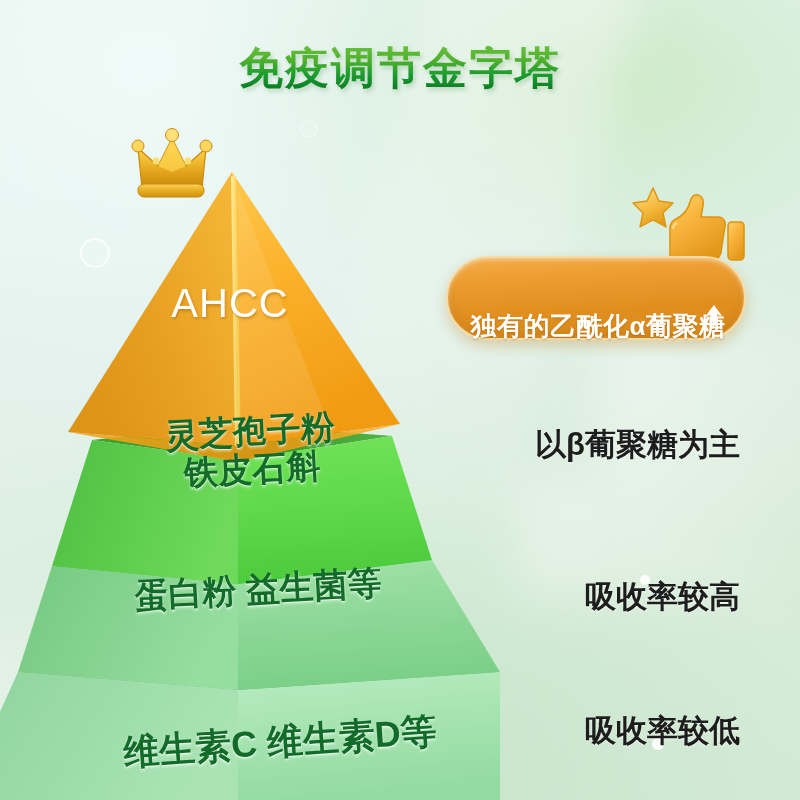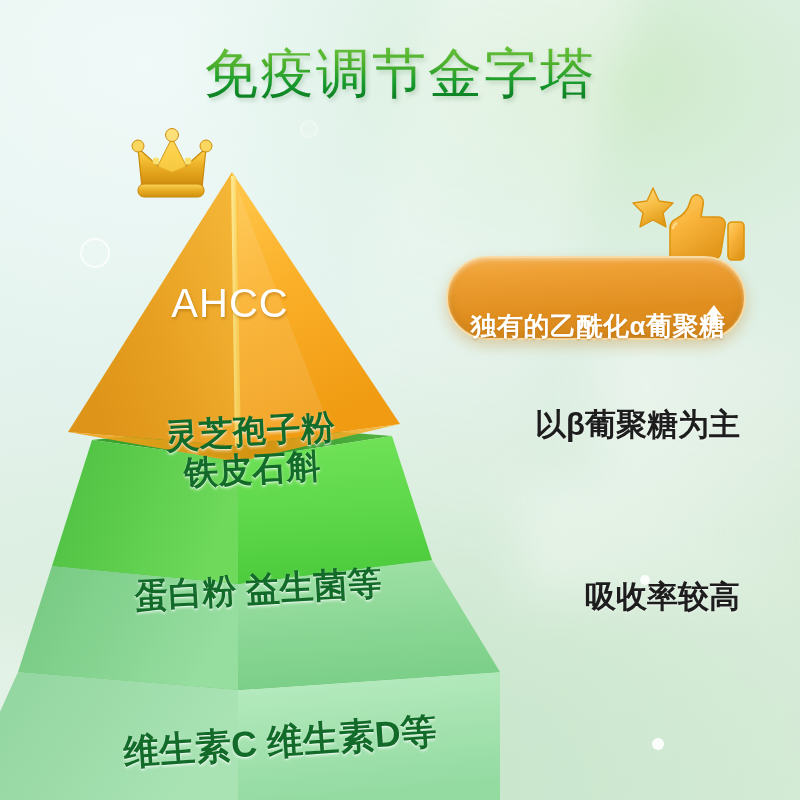--- a/index.html
+++ b/index.html
@@ -28,21 +28,21 @@
       filter:blur(24px);}
   .s4{left:-40px;top:640px;width:420px;height:110px;
       background:linear-gradient(90deg,rgba(255,255,255,.55),rgba(255,255,255,0));
       filter:blur(26px);}
   .bubble{position:absolute;border-radius:50%;border:2px solid rgba(255,255,255,.75);
           background:rgba(255,255,255,.12);pointer-events:none;}
 
   
   #title{
     position:absolute;left:0;top:46px;width:800px;text-align:center;
-    font-size:54px;font-weight:normal;letter-spacing:2px;line-height:1;
+    font-size:44px;font-weight:bold;letter-spacing:2px;line-height:1;
     background:linear-gradient(180deg,#67c03a 0%,#4cb02c 34%,#199c2e 66%,#0b7c22 100%);
     -webkit-background-clip:text;background-clip:text;color:transparent;
     -webkit-text-fill-color:transparent;
     filter:drop-shadow(2px 3px 2px rgba(120,160,120,.35));
     white-space:nowrap;
   }
 
   
   #pyramid{position:absolute;left:0;top:0;width:500px;height:800px;}
 
@@ -263,22 +263,25 @@
 
   <div id="badge">
     <div class="bline l1">独有的乙酰化α葡聚糖</div>
     <div class="bline l2">
       <svg class="up-arrow" width="20" height="26" viewBox="0 0 20 26">
           <path d="M10,1 C14,7 17,10 18,12 C16,12 14,11 13,10 C13,16 12,21 8,25 C9,19 8,14 6,11 C4,12 2,13 1,13 C3,10 6,6 10,1 Z" fill="#ffffff"></path>
         </svg>
     </div>
   </div>
 
-  <div class="side-note" style="left:470px;top:406px;width:270px;font-size:31px;">
+  <div class="side-note" style="left:470px;top:426px;width:270px;font-size:31px;">
     <div>以β葡聚糖为主</div>
   </div>
 
   <div class="side-note" style="left:470px;top:578px;width:270px;font-size:31px;">
     <div>吸收率较高</div>
   </div>
 
+  <div class="side-note" style="left:470px;top:712px;width:270px;font-size:31px;">
+    <div>吸收率较低</div>
+  </div>
 
 </div>
 
 </body></html>

